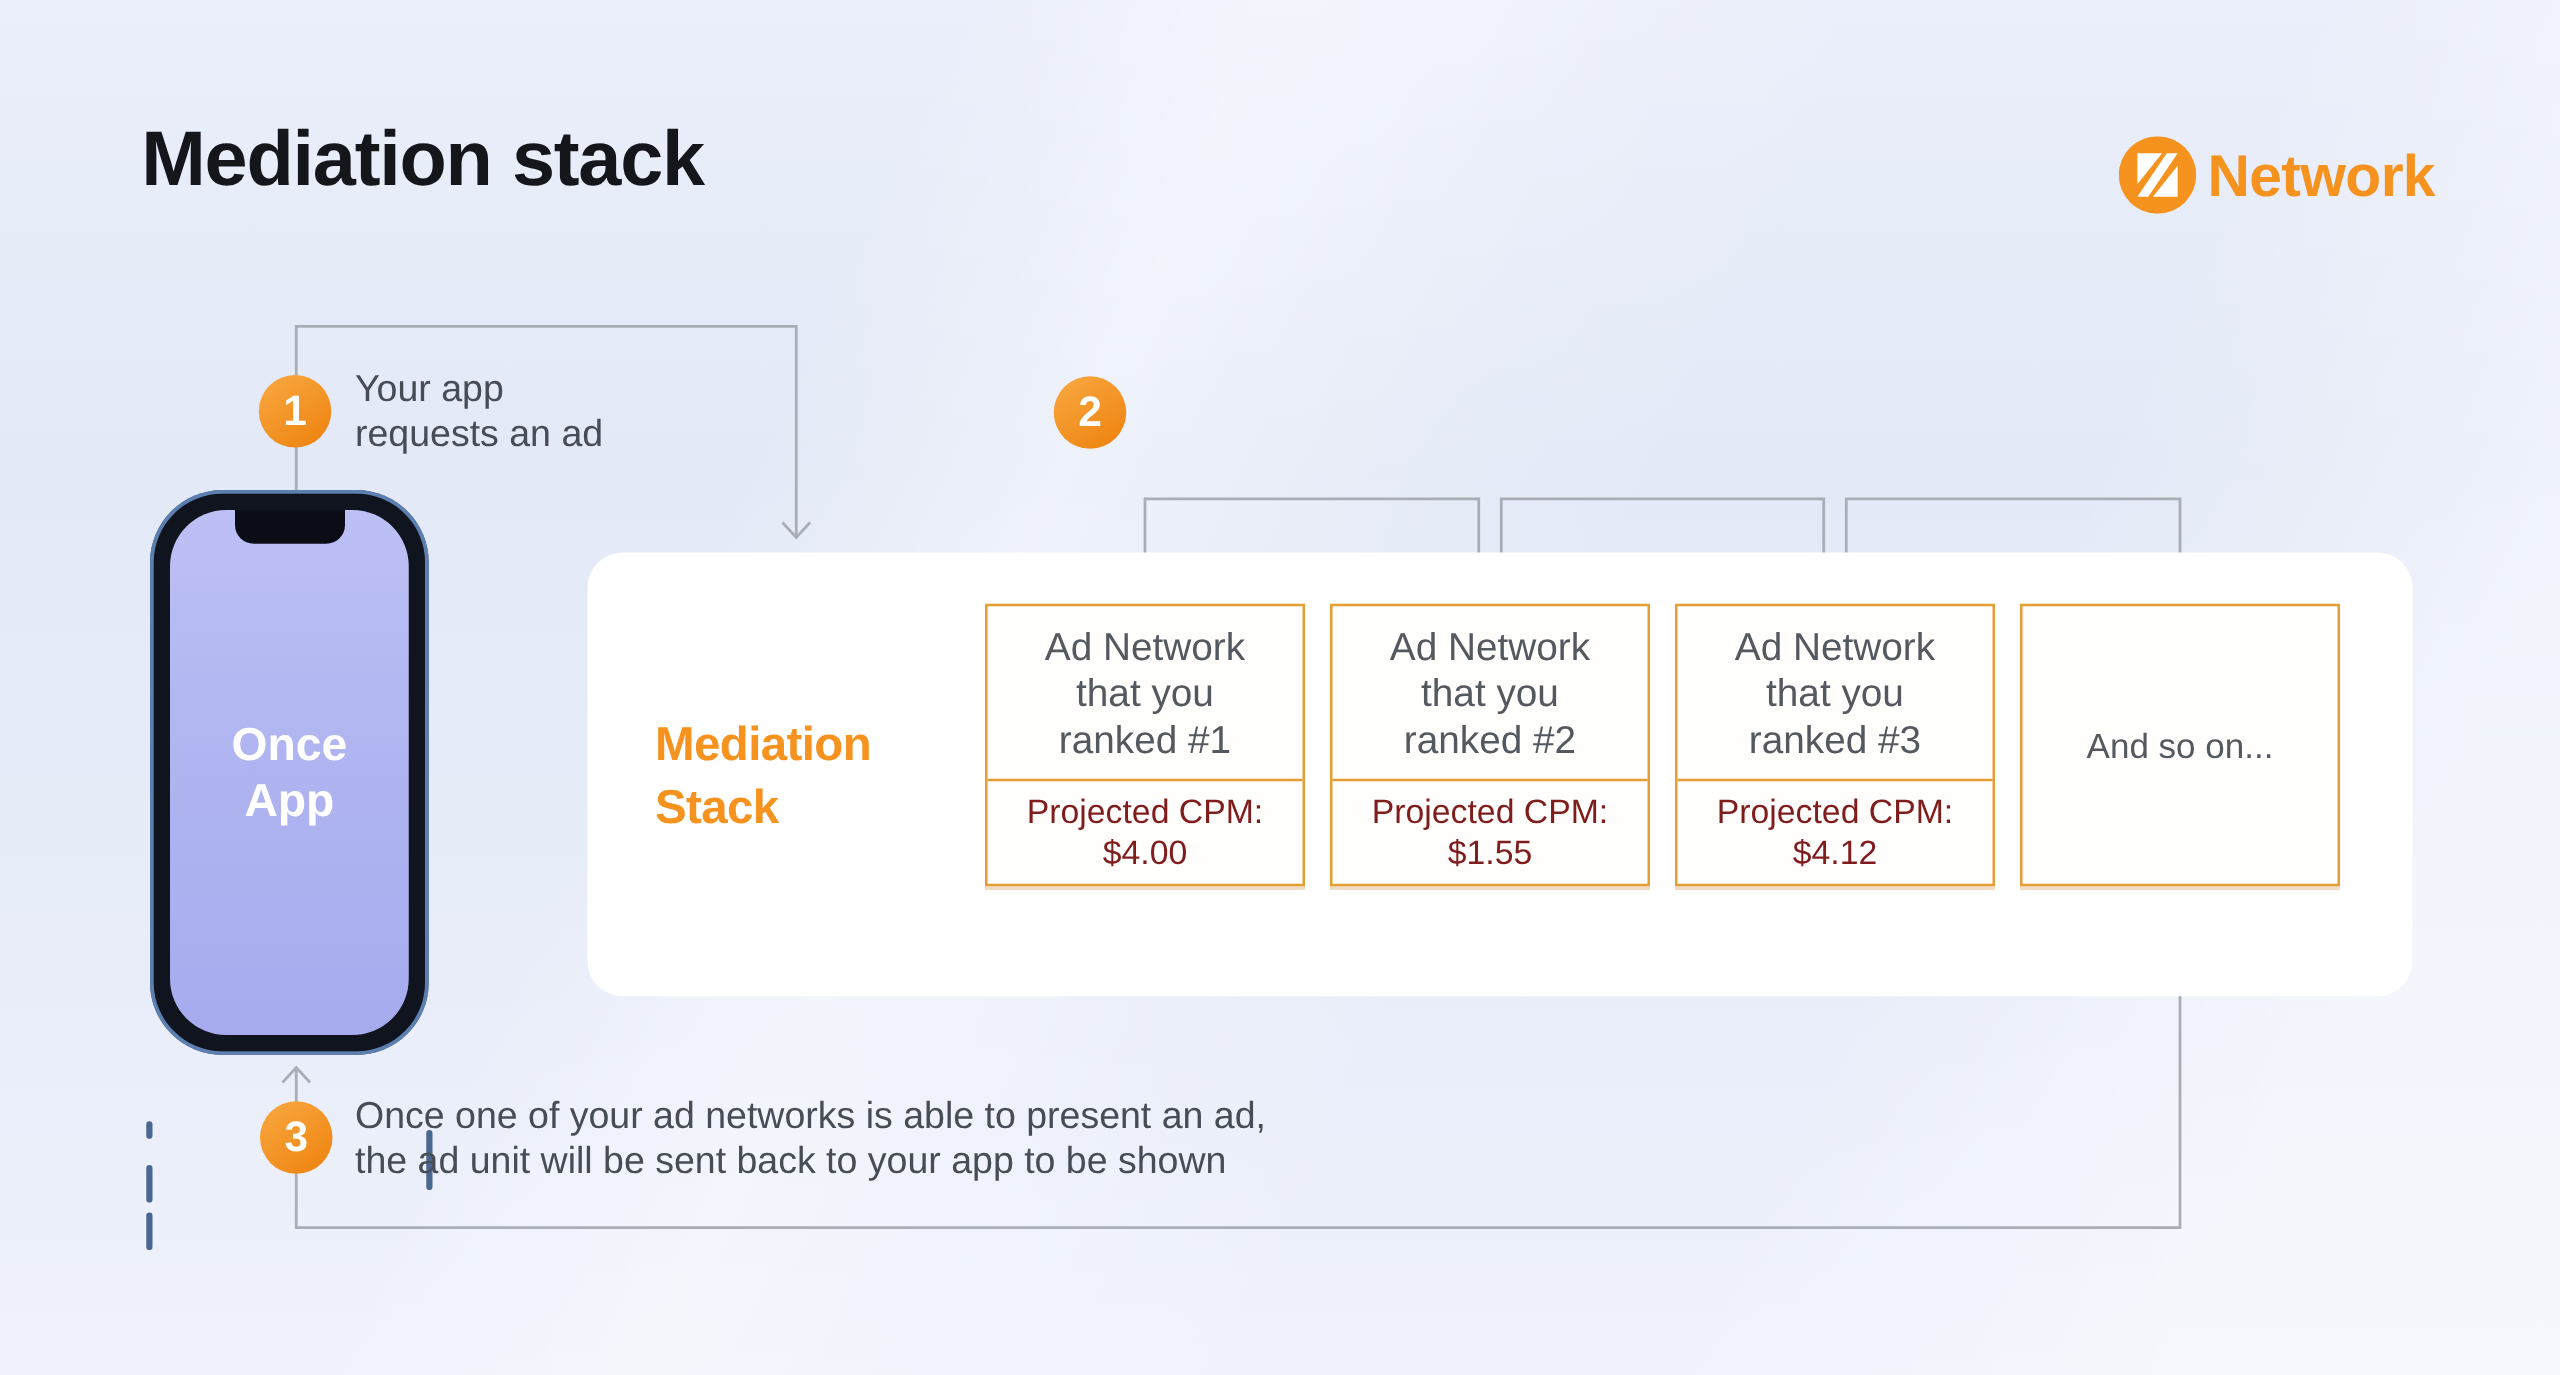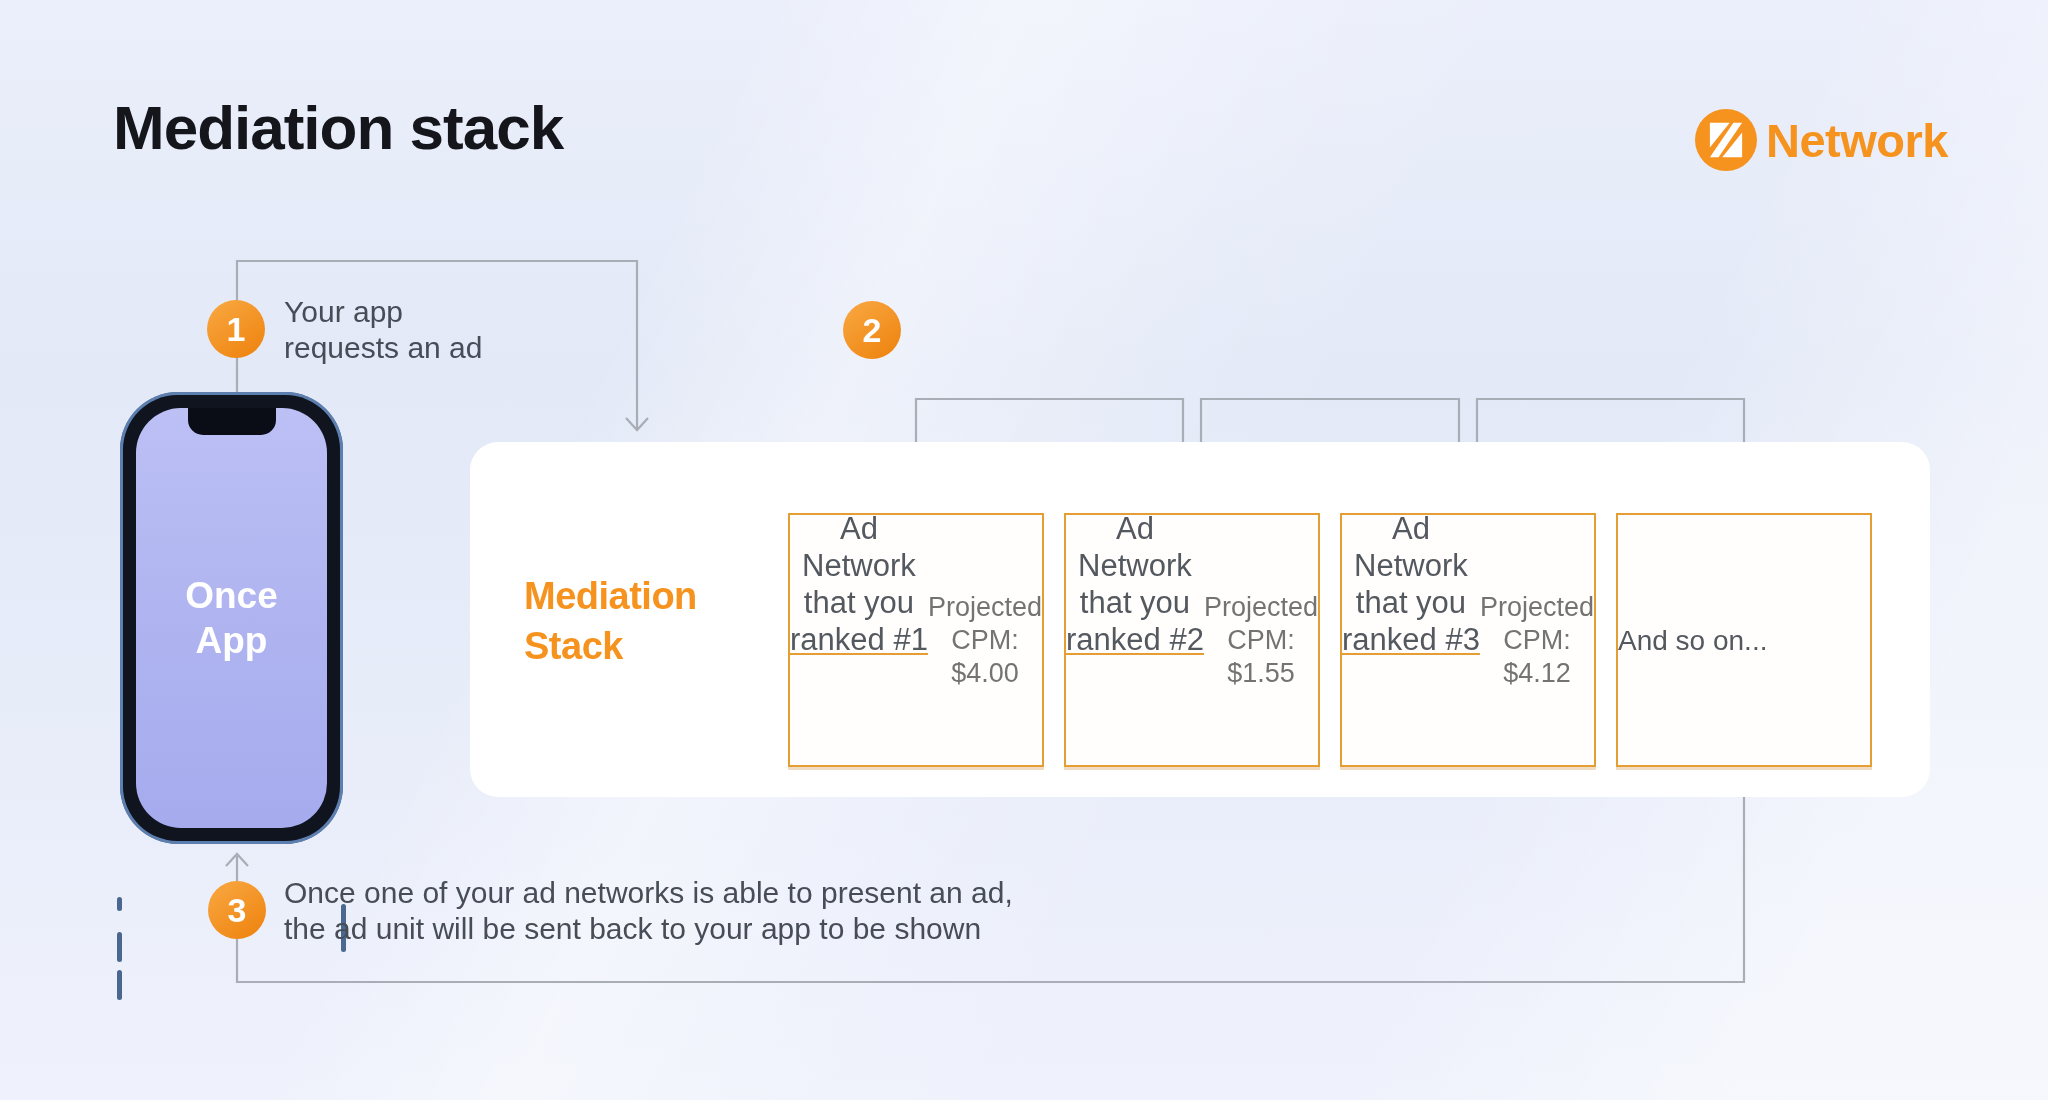--- a/index.html
+++ b/index.html
@@ -61,33 +61,33 @@
   
   .mediation-box{
     left:470px;top:442px;width:1460px;height:355px;background:#ffffff;
     border-radius:28px;z-index:2;
   }
   .mediation-label{
     left:524px;top:571px;z-index:3;font-size:38px;line-height:50px;font-weight:800;
     color:#f6921e;white-space:pre-line;letter-spacing:-.5px;
   }
   .card{
-    top:513px;width:256px;height:254px;background:#fffefd;z-index:3;
+    top:483px;width:256px;height:226px;background:#fffefd;z-index:3;
     border:2px solid #e59e33;box-sizing:border-box;
     box-shadow:0 3px 0 rgba(196,130,36,.28);
-    display:flex;flex-direction:row;
+    display:flex;flex-direction:column;
   }
   .card-top{
     height:140px;box-sizing:border-box;border-bottom:2px solid #e59e33;
     display:flex;align-items:center;justify-content:center;
   }
   .card-top.no-divider{border-bottom:none;height:100%;}
   .card-bottom{flex:1;display:flex;flex-direction:column;align-items:center;justify-content:center;}
   .card-name{font-size:31px;line-height:37px;color:#54585f;text-align:center;white-space:pre-line;}
-  .card-cpm-label,.card-cpm-value{font-size:27px;line-height:33px;color:#737373;text-align:center;}
+  .card-cpm-label,.card-cpm-value{font-size:27px;line-height:33px;color:#7f1d1d;text-align:center;}
 </style>
 </head>
 <body>
 
 <div class="canvas">
 
   <svg class="abs flow-svg" width="2048" height="1100" viewBox="0 0 2048 1100">
 
     <path d="M237,392 L237,261 L637,261 L637,429"></path>
     <polyline points="626,418 637,430 648,418"></polyline>

